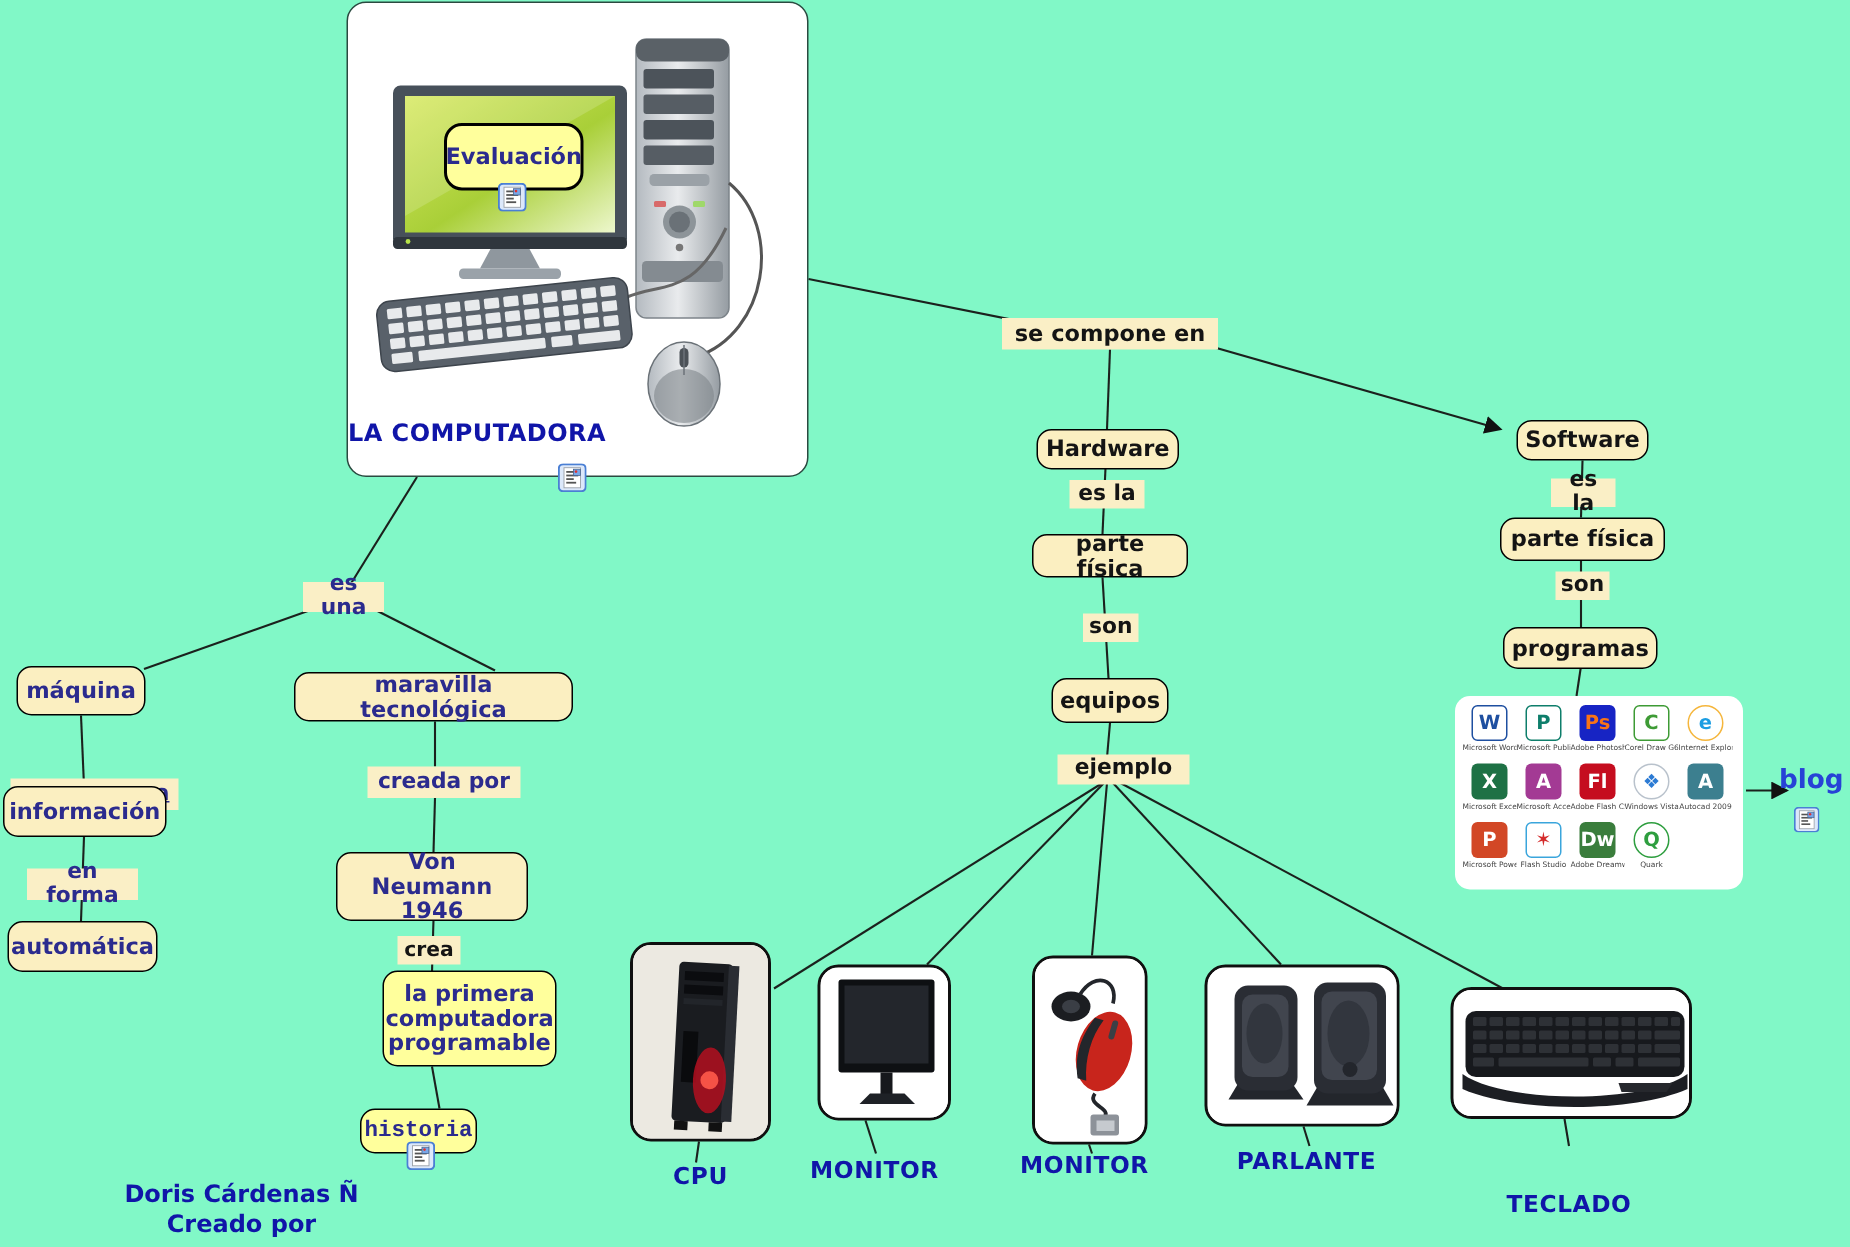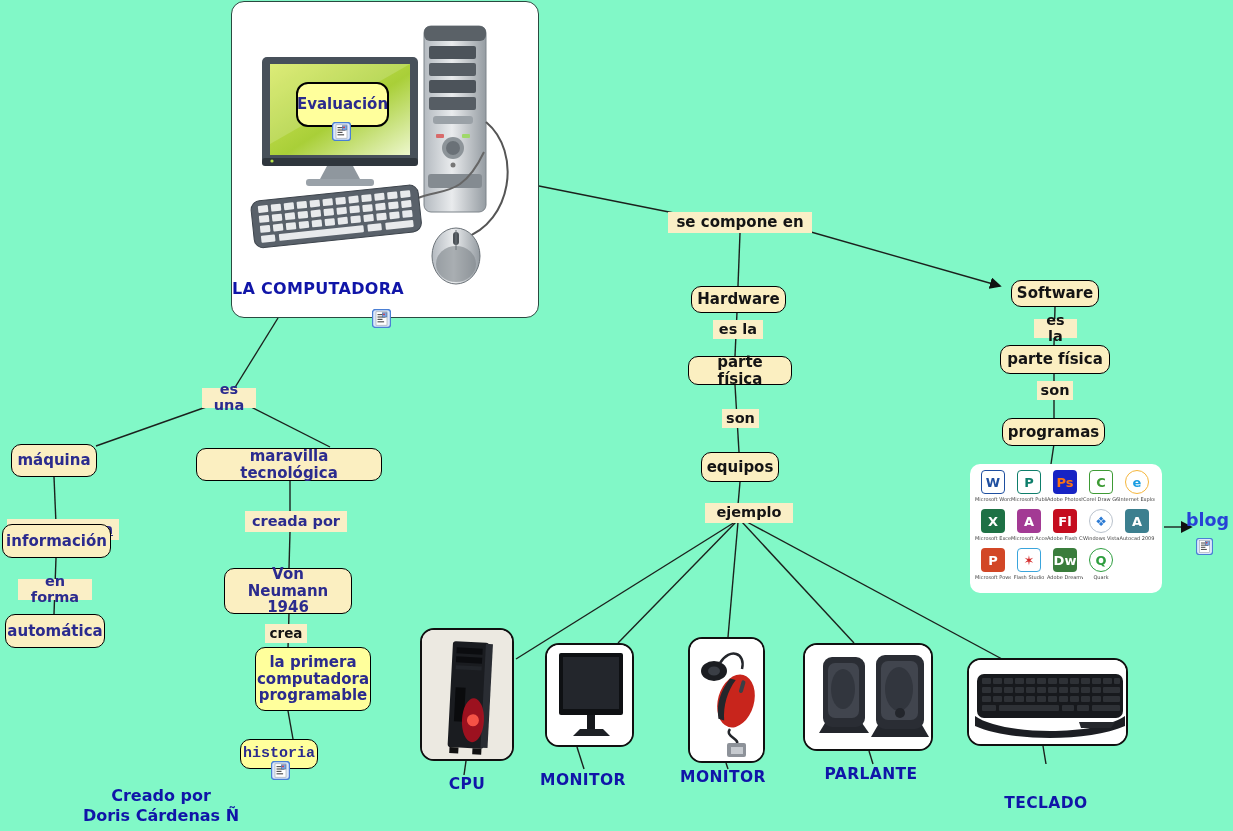--- a/index.html
+++ b/index.html
@@ -480,17 +480,17 @@
         <div class="sw-caption">Quark</div>
       </div>
     </div>
 
   <div class="blog"><span>blog</span></div>
   <svg class="res-icon" style="left:1196px;top:538px;width:17px;height:17px;">
       <use href="#resicon"></use>
     </svg>
 
   <div class="credit">
+    <div>Doris Cárdenas Ñ</div>
     <div>Creado por</div>
-    <div>Doris Cárdenas Ñ</div>
   </div>
 
 </div>
 
 </body></html>

